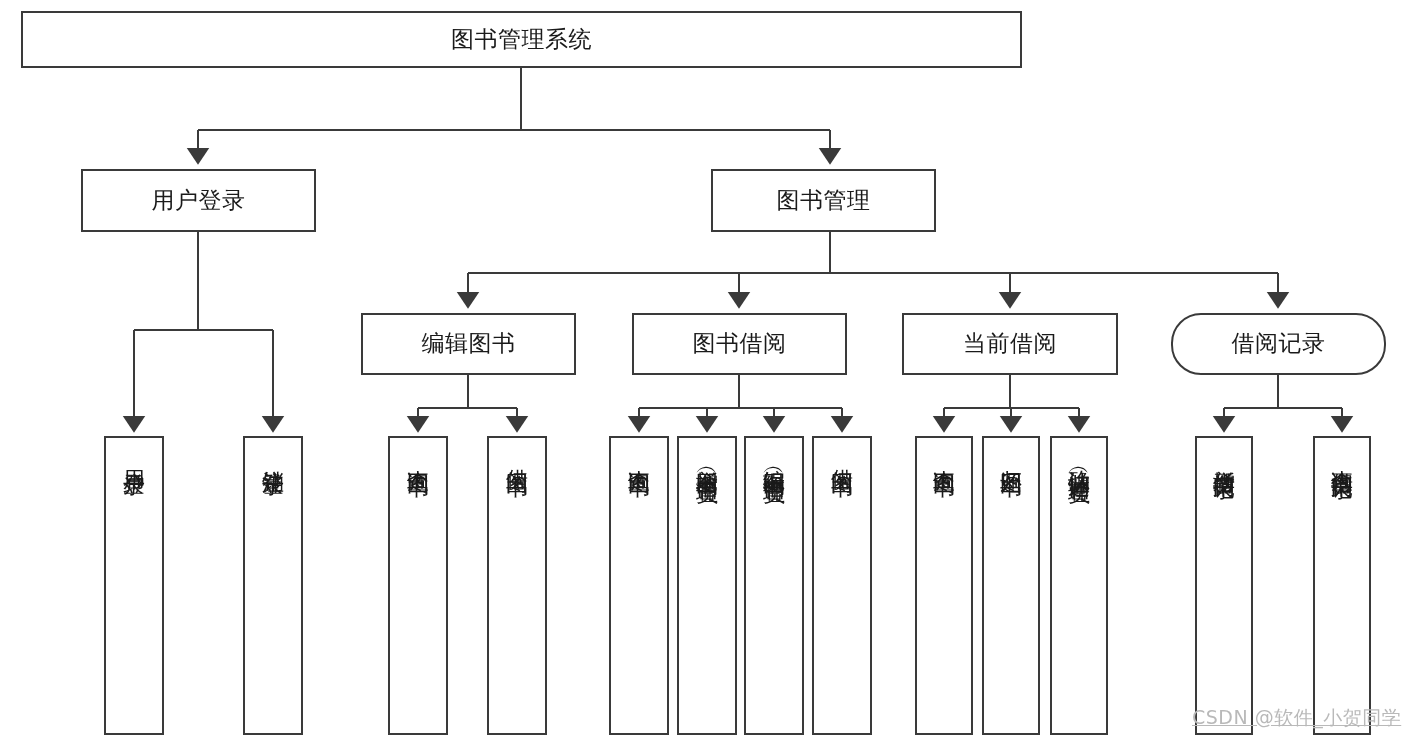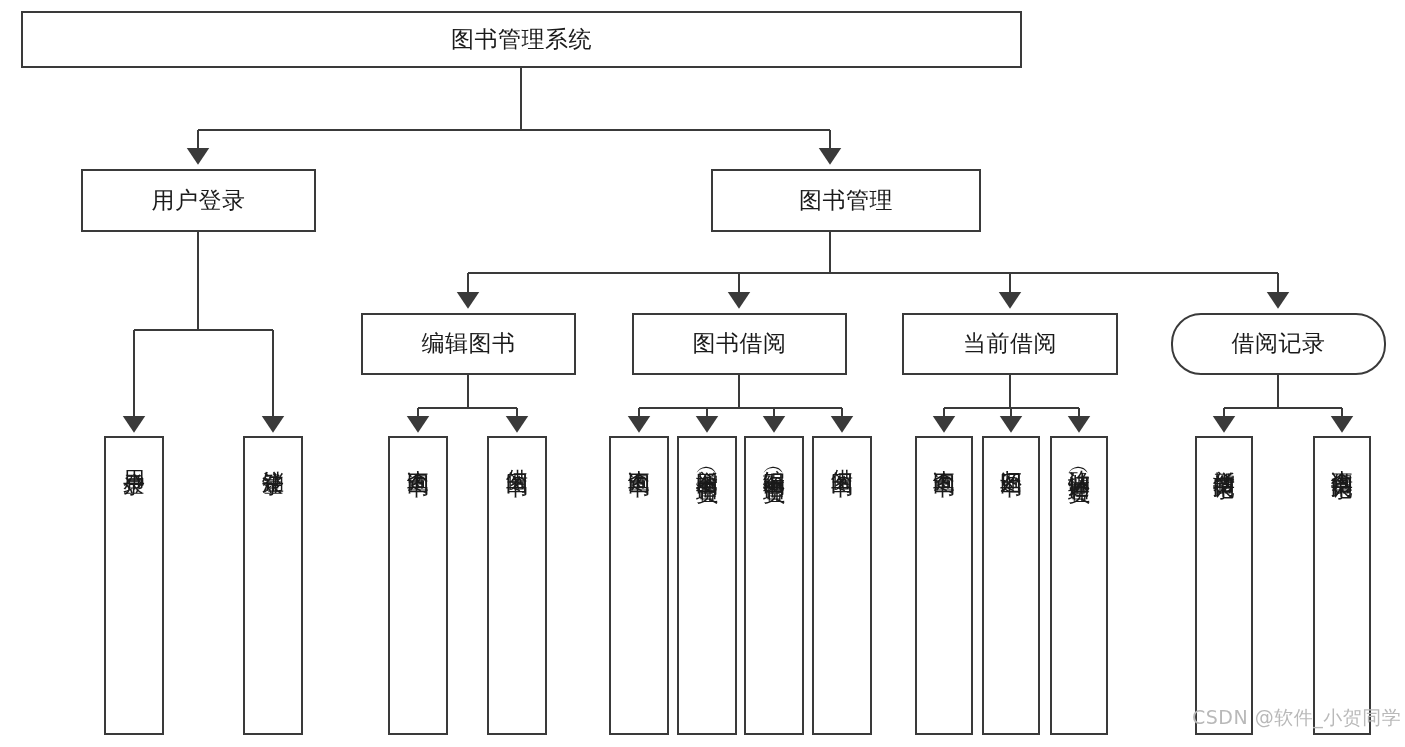--- a/index.html
+++ b/index.html
@@ -122,21 +122,21 @@
     </g>
   </svg>
 
   <div class="node h" style="left:21px; top:11px; width:1001px; height:57px;">
     <span>图书管理系统</span>
   </div>
 
   <div class="node h" style="left:81px; top:169px; width:235px; height:63px;">
     <span>用户登录</span>
   </div>
-  <div class="node h" style="left:711px; top:169px; width:270px; height:63px;text-align:center;">
+  <div class="node h" style="left:711px; top:169px; width:225px; height:63px;text-align:center;">
     <span>图书管理</span>
   </div>
 
   <div class="node h" style="left:361px; top:313px; width:215px; height:62px;">
     <span>编辑图书</span>
   </div>
   <div class="node h" style="left:902px; top:313px; width:216px; height:62px;">
     <span>当前借阅</span>
   </div>
   <div class="node h" style="left:632px; top:313px; width:215px; height:62px;">
@@ -179,15 +179,15 @@
   <div class="node v" style="left:1050px; top:436px; width:58px; height:299px;">
     <span class="vlabel">确认归还（管理员）</span>
   </div>
   <div class="node v" style="left:1195px; top:436px; width:58px; height:299px;">
     <span class="vlabel">新增借阅记录</span>
   </div>
   <div class="node v" style="left:1313px; top:436px; width:58px; height:299px;">
     <span class="vlabel">查询借阅记录</span>
   </div>
 
-  <div class="watermark" style="left:1192px; top:705px;">CSDN @软件_小贺同学</div>
+  <div class="watermark" style="left:1192px; top:705px;text-decoration:underline;">CSDN @软件_小贺同学</div>
 
 </div>
 
 </body></html>

